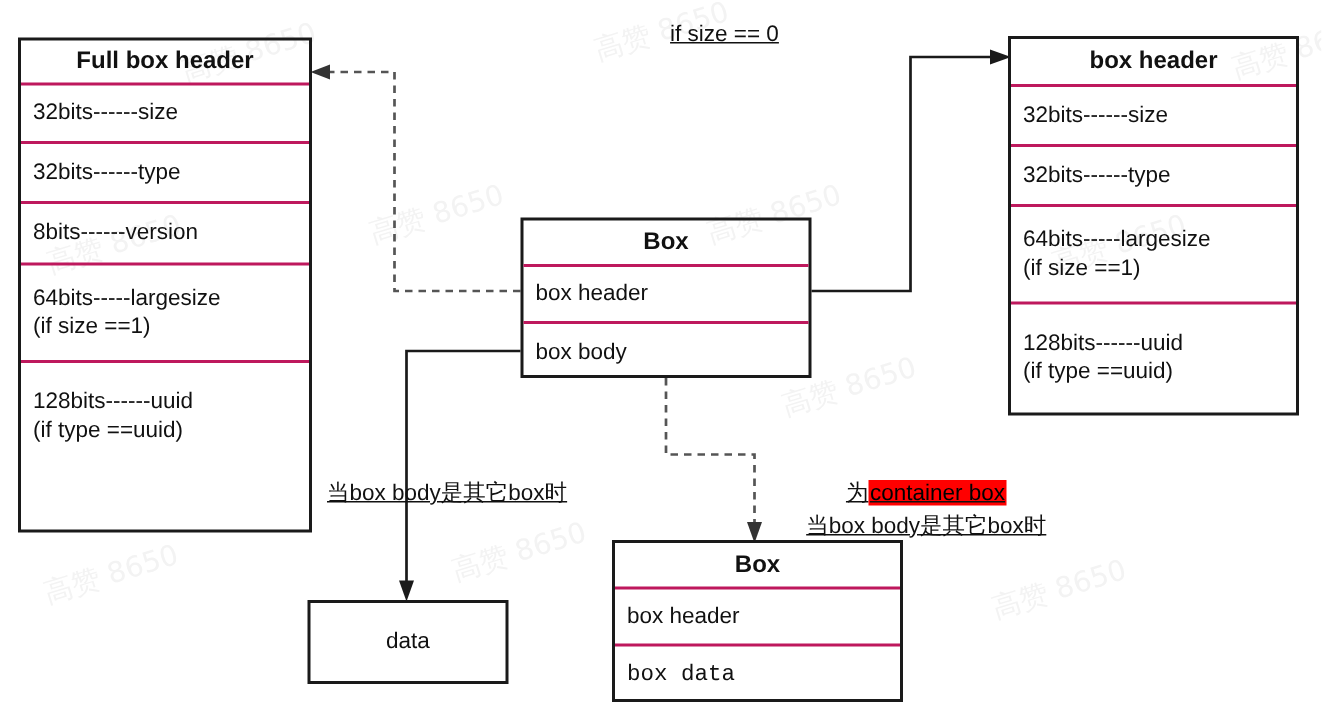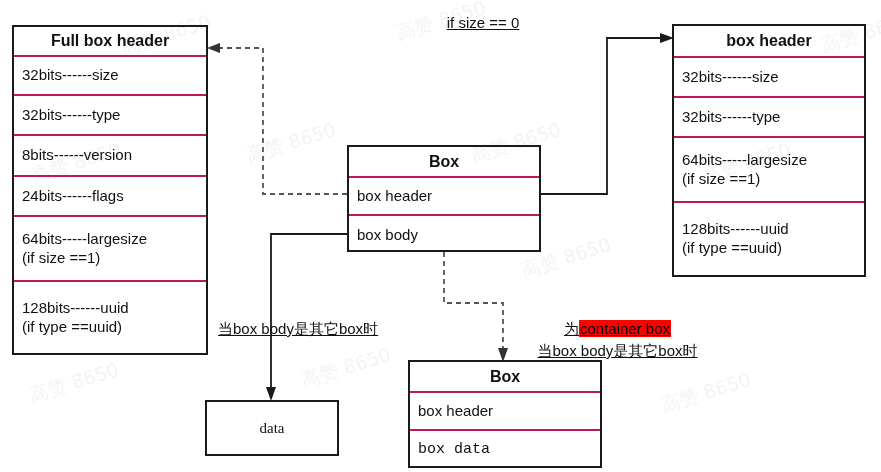--- a/index.html
+++ b/index.html
@@ -51,21 +51,20 @@
     line-height: 1.25;
   }
   .tbl .row:last-child { border-bottom: none; }
   .tbl .row.head {
     justify-content: center;
     font-weight: bold;
     font-size: 16px;
   }
   .tbl .row.center {
     justify-content: center;
-    font-family: Liberation Serif, serif;
   }
 
   
   .note {
     position: absolute;
     font-size: 15px;
     color: #111;
     line-height: 1.45;
     white-space: nowrap;
     z-index: 4;
@@ -129,21 +128,20 @@
 
     <path class="dashed" d="M 444 252 L 444 303 L 503 303 L 503 352"></path>
     <polygon points="503,362 498,348 508,348" fill="#333"></polygon>
   </svg>
 
   <div class="tbl" style="left:12px; top:25px; width:196px; height:330px;">
     <div class="row head" style="height:30px;">Full box header</div>
     <div class="row" style="height:39px;">32bits------size</div>
     <div class="row" style="height:40px;">32bits------type</div>
     <div class="row" style="height:41px;">8bits------version</div>
-    <div class="row" style="height:40px;">24bits------flags</div>
     <div class="row" style="height:65px;">64bits-----largesize
 (if size ==1)</div>
     <div class="row" style="height:71px;">128bits------uuid
 (if type ==uuid)</div>
   </div>
 
   <div class="tbl" style="left:672px; top:24px; width:194px; height:253px;">
     <div class="row head" style="height:32px;">box header</div>
     <div class="row" style="height:40px;">32bits------size</div>
     <div class="row" style="height:40px;">32bits------type</div>

